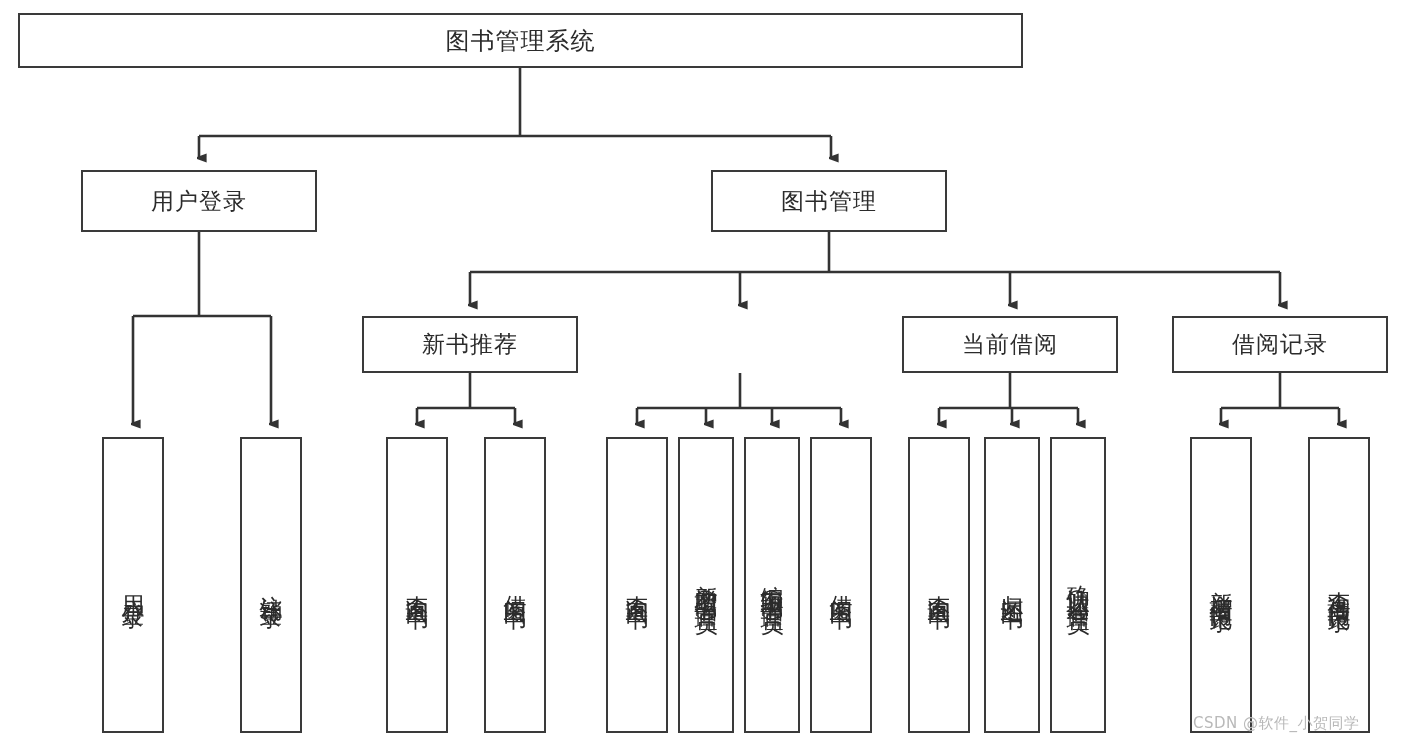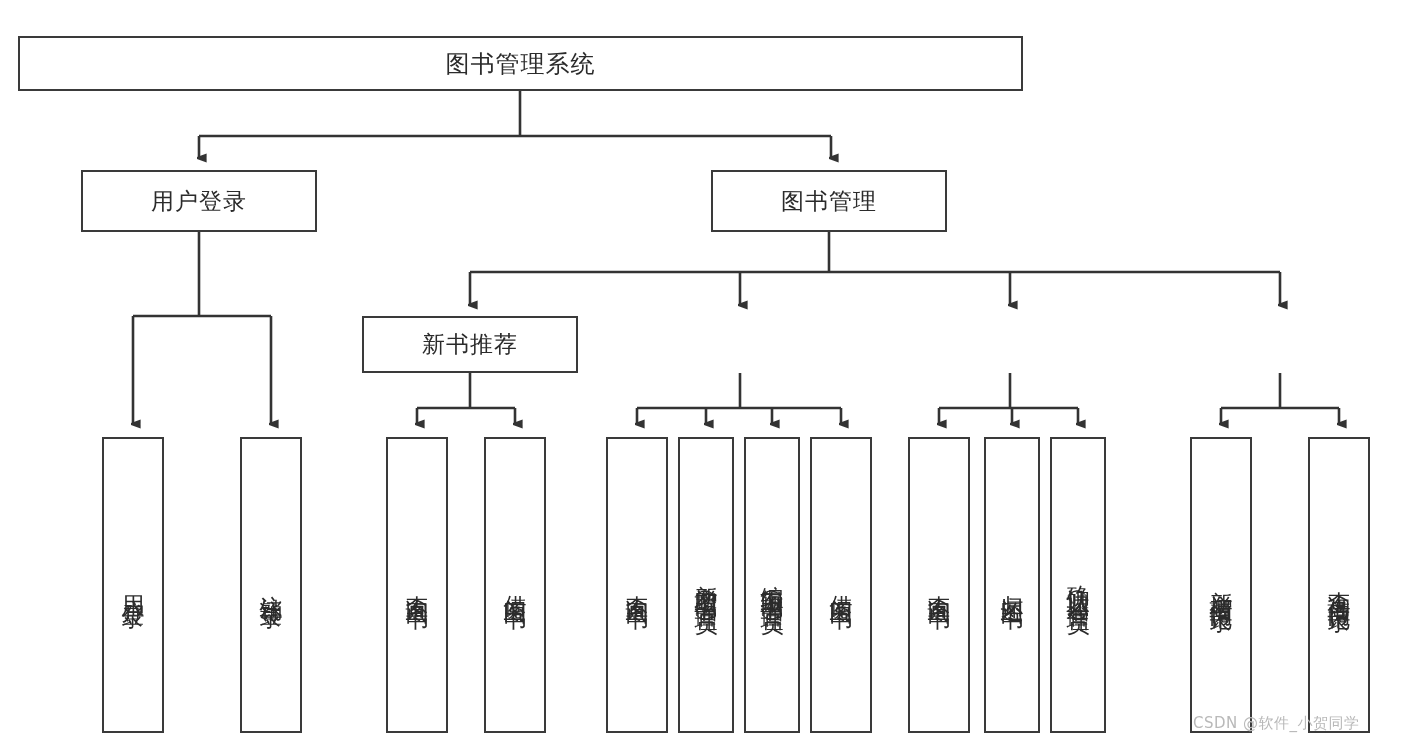--- a/index.html
+++ b/index.html
@@ -106,33 +106,39 @@
       <path d="M1012,408 L1012,424" marker-end="url(#arrow)"></path>
       <path d="M1078,408 L1078,424" marker-end="url(#arrow)"></path>
 
       <path d="M1280,373 L1280,408"></path>
       <path d="M1221,408 L1339,408"></path>
       <path d="M1221,408 L1221,424" marker-end="url(#arrow)"></path>
       <path d="M1339,408 L1339,424" marker-end="url(#arrow)"></path>
     </g>
   </svg>
 
-  <div class="node root" style="left:18px; top:13px; width:1005px; height:55px;margin-top:23px;">
+  <div class="node root" style="left:18px; top:13px; width:1005px; height:55px;">
     <span class="label">图书管理系统</span>
   </div>
 
   <div class="node" style="left:81px; top:170px; width:236px; height:62px;">
     <span class="label">用户登录</span>
   </div>
   <div class="node" style="left:362px; top:316px; width:216px; height:57px;">
     <span class="label">新书推荐</span>
   </div>
 
   <div class="node" style="left:711px; top:170px; width:236px; height:62px;">
     <span class="label">图书管理</span>
+  </div>
+  <div class="node" style="left:902px; top:316px; width:216px; height:57px;">
+    <span class="label">当前借阅</span>
+  </div>
+  <div class="node" style="left:1172px; top:316px; width:216px; height:57px;">
+    <span class="label">借阅记录</span>
   </div>
 
   <div class="node leaf" style="left:102px; top:437px; width:62px; height:296px;">
     <span class="label">用户登录</span>
   </div>
   <div class="node leaf" style="left:240px; top:437px; width:62px; height:296px;">
     <span class="label">注销登录</span>
   </div>
   <div class="node leaf" style="left:386px; top:437px; width:62px; height:296px;">
     <span class="label">查询图书</span>

